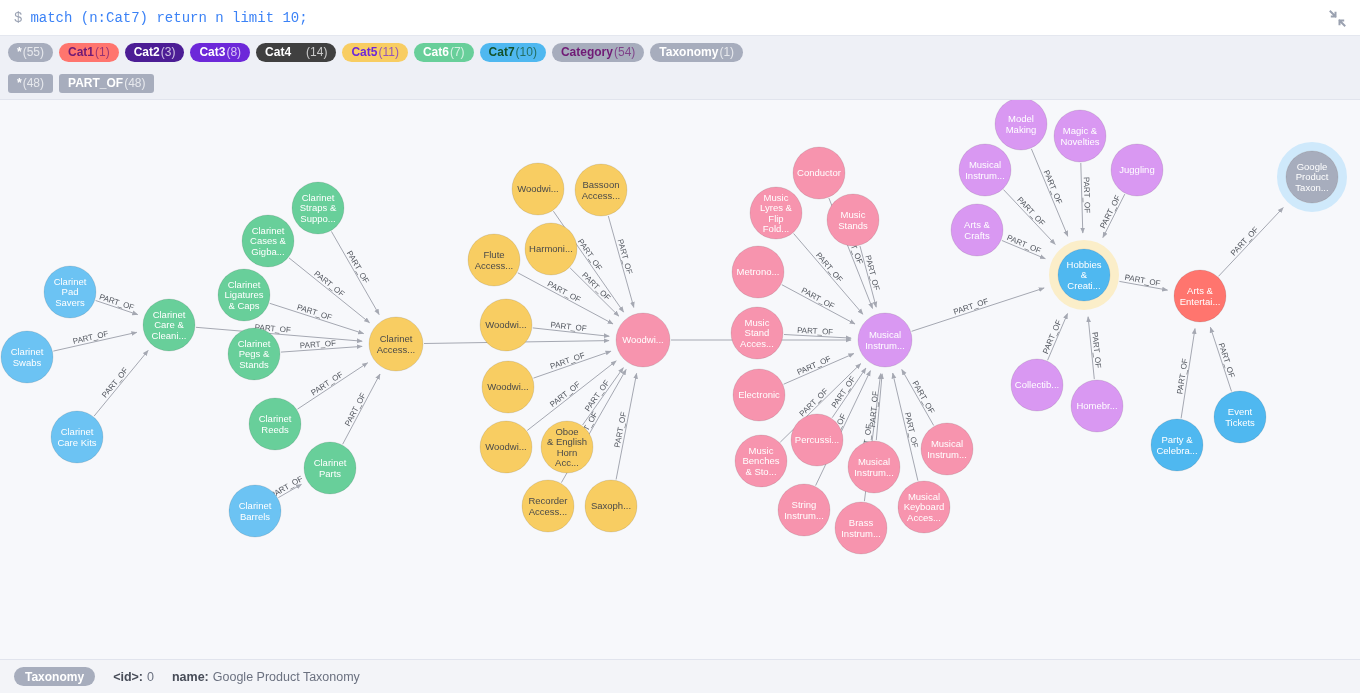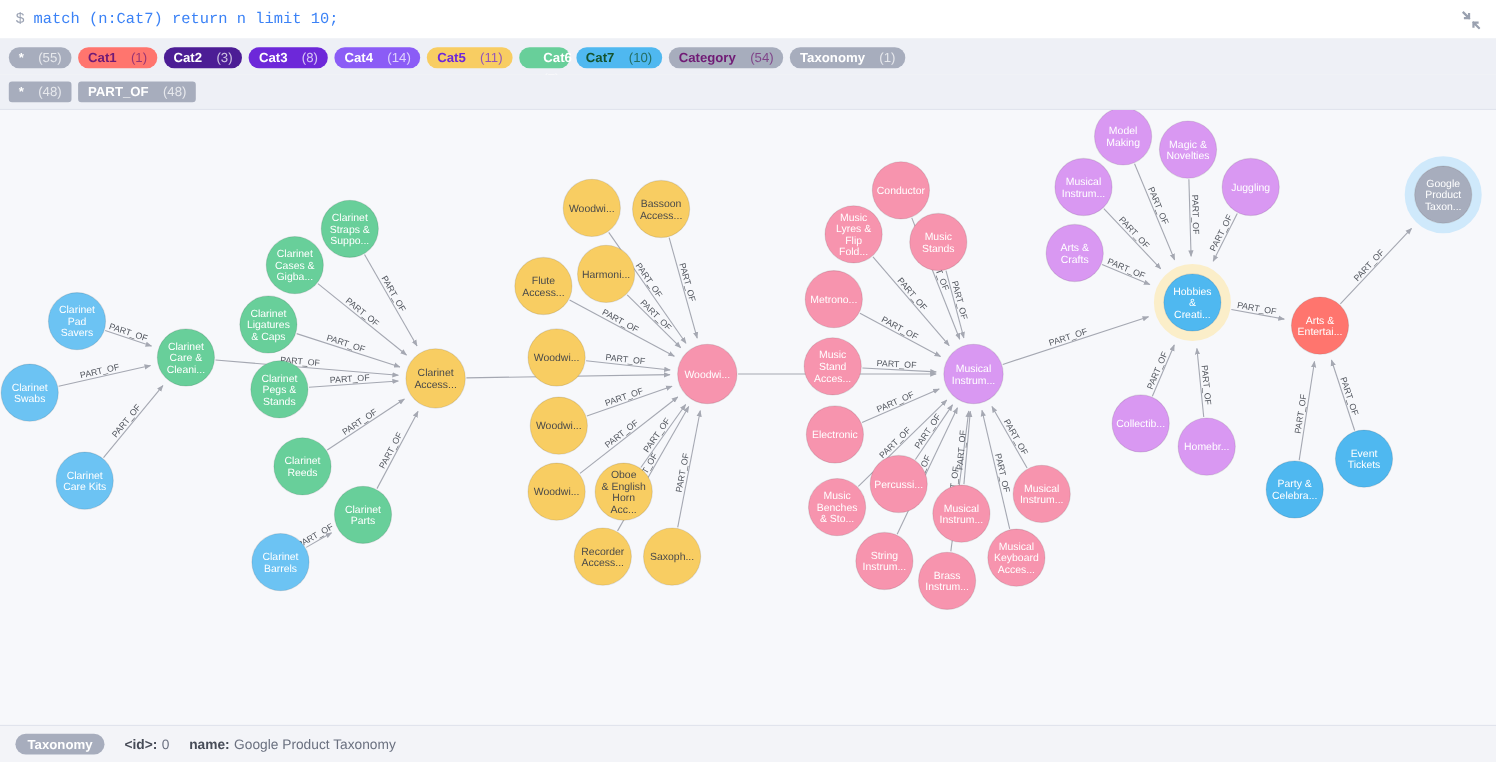--- a/index.html
+++ b/index.html
@@ -48,21 +48,21 @@
     height: 19px; line-height: 19px;
     border-radius: 10px;
     padding: 0 9px;
     margin-right: 6px;
     font-size: 12px;
     white-space: nowrap;
     cursor: pointer;
     user-select: none;
   }
   .chip .chip-name { font-weight: bold; }
-  .chip .chip-count { font-weight: normal; opacity: .72; margin-left: 13px; }
+  .chip .chip-count { font-weight: normal; opacity: .72; margin-left: 1px; }
   .chip.rel { border-radius: 3px; }
 
   
   .canvas {
     position: absolute; left: 0; top: 100px; width: 1360px; height: 559px;
     background: #f7f8fb;
     overflow: hidden;
   }
   .canvas svg { position: absolute; left: 0; top: 0; }
 
@@ -127,29 +127,29 @@
         <span class="chip-count">(1)</span>
       </span>
       <span class="chip" style="background: #4c1d95; color: rgb(255, 255, 255);">
         <span class="chip-name">Cat2</span>
         <span class="chip-count">(3)</span>
       </span>
       <span class="chip" style="background: #6d28d9; color: rgb(255, 255, 255);">
         <span class="chip-name">Cat3</span>
         <span class="chip-count">(8)</span>
       </span>
-      <span class="chip" style="background: #8b5cf6; color: rgb(255, 255, 255);">
+      <span class="chip" style="background: #404040; color: rgb(255, 255, 255); gap: 14px;">
         <span class="chip-name">Cat4</span>
         <span class="chip-count">(14)</span>
       </span>
       <span class="chip" style="background: rgb(248, 205, 98); color: #6d28d9;">
         <span class="chip-name">Cat5</span>
         <span class="chip-count">(11)</span>
       </span>
-      <span class="chip" style="background: rgb(104, 207, 154); color: rgb(255, 255, 255); flex-direction: column;">
+      <span class="chip" style="background: rgb(104, 207, 154); color: rgb(255, 255, 255);">
         <span class="chip-name">Cat6</span>
         <span class="chip-count">(7)</span>
       </span>
       <span class="chip" style="background: rgb(79, 184, 240); color: #14532d;">
         <span class="chip-name">Cat7</span>
         <span class="chip-count">(10)</span>
       </span>
       <span class="chip" style="background: rgb(167, 173, 189); color: #701a75;">
         <span class="chip-name">Category</span>
         <span class="chip-count">(54)</span>

